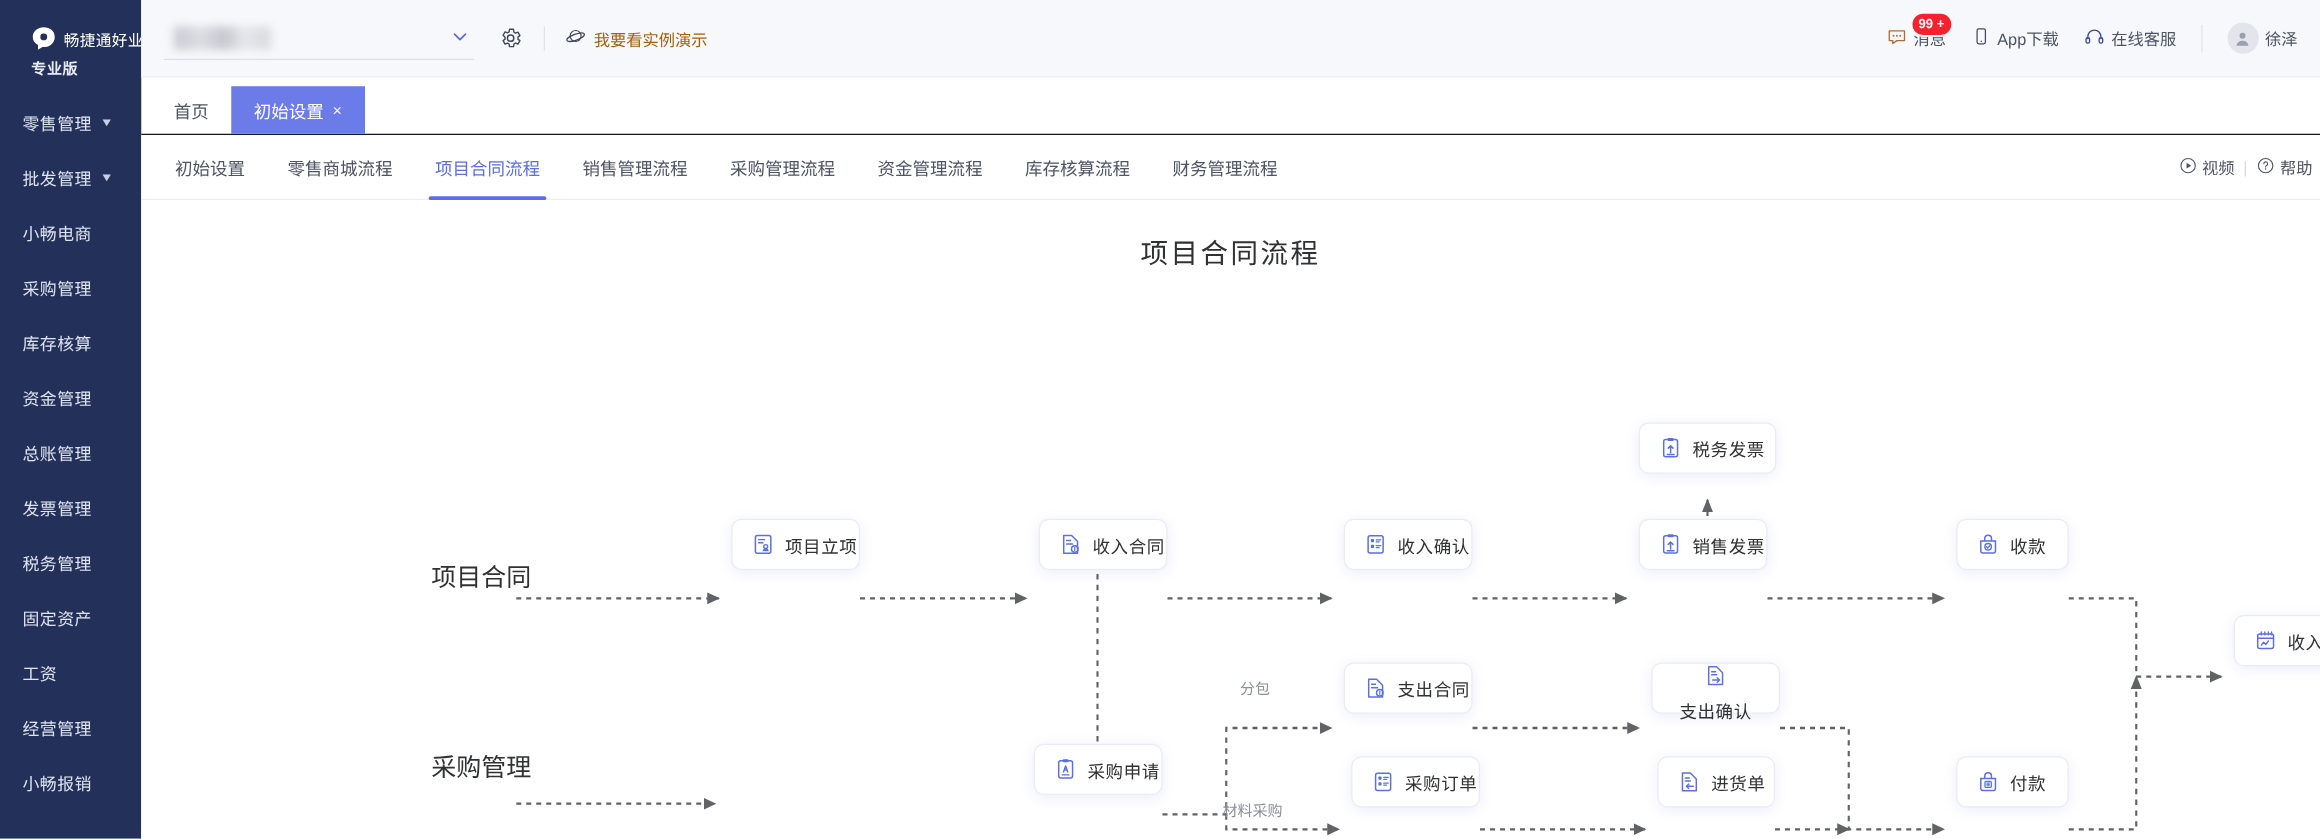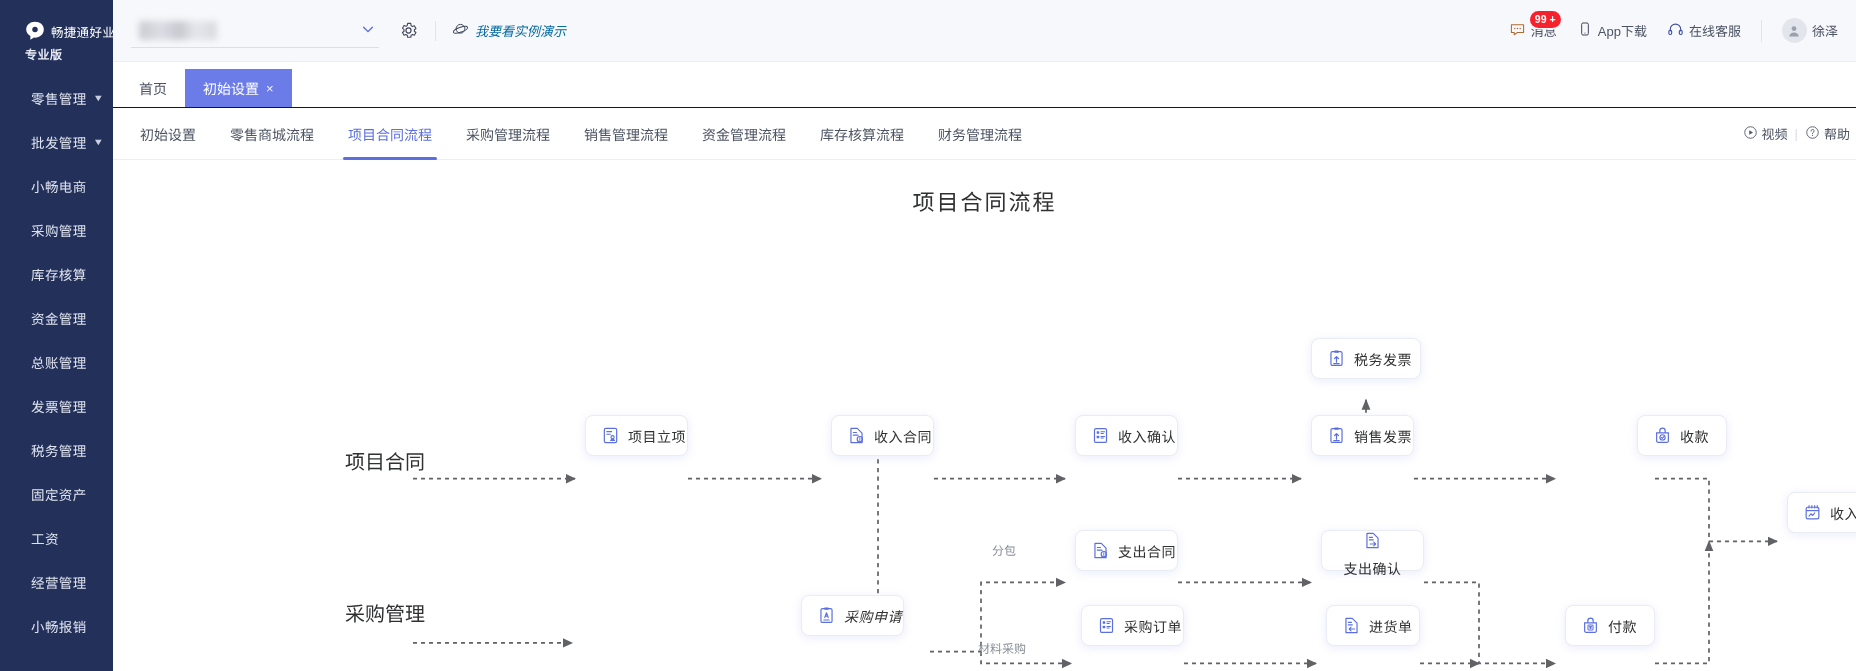--- a/index.html
+++ b/index.html
@@ -28,21 +28,21 @@
     display: flex; align-items: center; justify-content: center;
   }
   .logo-text {
     color: #ffffff; font-size: 12.5px; letter-spacing: .3px; white-space: nowrap;
     font-weight: 500;
   }
   .logo-sub {
     color: #e8ebf5; font-size: 12px; font-weight: 600;
     margin-top: 3px; margin-left: 1px; letter-spacing: .5px;
   }
-  .nav-list { margin-top: 14px; padding-left: 13px; }
+  .nav-list { margin-top: 14px; }
   .nav-item {
     height: 44px;
     display: flex; align-items: center;
     padding-left: 18px;
     color: #dfe3ef;
     font-size: 13.5px;
     letter-spacing: .4px;
     cursor: pointer;
     white-space: nowrap;
   }
@@ -86,22 +86,22 @@
     font-size: 13px;
   }
   .gear-btn {
     margin-left: 18px;
     width: 22px; height: 22px;
     display: flex; align-items: center; justify-content: center;
     cursor: pointer;
   }
   .vdivider { width: 1px; height: 20px; background: #e2e4ec; margin: 0 16px; }
   .demo-link {
-    display: flex; align-items: flex-start; gap: 6px;
-    font-size: 13px; color: #0369a1; cursor: pointer; white-space: nowrap; font-style: italic;
+    display: flex; align-items: flex-end; gap: 6px;
+    font-size: 13px; color: #a16207; cursor: pointer; white-space: nowrap;
   }
   .topbar-right {
     margin-left: auto; margin-right: 18px;
     display: flex; align-items: center; gap: 20px;
     height: 100%;
   }
   .tb-item {
     display: flex; align-items: center; gap: 5px;
     font-size: 13px; color: #4d5464; cursor: pointer; position: relative;
     white-space: nowrap;
@@ -341,22 +341,22 @@
           <span>初始设置</span>
           <span class="x">×</span>
         </div>
       </div>
 
     <div id="subnav">
       <div id="subnav-items" style="display:flex;align-items:center;">
           <div class="snav">初始设置</div>
           <div class="snav">零售商城流程</div>
           <div class="snav active">项目合同流程</div>
+          <div class="snav">销售管理流程</div>
           <div class="snav">采购管理流程</div>
-          <div class="snav">销售管理流程</div>
           <div class="snav">资金管理流程</div>
           <div class="snav">库存核算流程</div>
           <div class="snav">财务管理流程</div>
         </div>
       <div class="subnav-right">
         <span class="lnk">
           <span>
             <svg viewBox="0 0 24 24" width="15" height="15">
                 <circle cx="12" cy="12" r="9.2" fill="none" stroke="#4d5464" stroke-width="1.4"></circle>
                 <path d="M10 8.3l6 3.7-6 3.7z" fill="#4d5464"></path>
@@ -477,21 +477,21 @@
             <span class="ico">
               <svg viewBox="0 0 24 24" width="19" height="19">
                 <rect x="5" y="3.2" width="14" height="17.6" rx="2" fill="none" stroke="#5b6fe0" stroke-width="1.5"></rect>
                 <rect x="9" y="1.8" width="6" height="3" rx="1" fill="#5b6fe0"></rect>
                 <path d="M12 16.6V9.6m0 0l-2.4 2.4M12 9.6l2.4 2.4" fill="none" stroke="#5b6fe0" stroke-width="1.5" stroke-linecap="round"></path>
                 <path d="M8.6 18.4h6.8" stroke="#5b6fe0" stroke-width="1.5" stroke-linecap="round"></path>
               </svg>
             </span>
             <span class="lbl">销售发票</span>
           </div>
-          <div class="node" style="left: 1524px; top: 255px; width: 90px;">
+          <div class="node" style="left: 1452px; top: 255px; width: 90px;">
             <span class="ico">
               <svg viewBox="0 0 24 24" width="19" height="19">
                 <path d="M4.6 8.6h14.8v10.2a1.8 1.8 0 0 1-1.8 1.8H6.4a1.8 1.8 0 0 1-1.8-1.8z" fill="none" stroke="#5b6fe0" stroke-width="1.5"></path>
                 <path d="M8.6 8.6V6.2a3.4 3.4 0 0 1 6.8 0v2.4" fill="none" stroke="#5b6fe0" stroke-width="1.5"></path>
                 <circle cx="12" cy="14.4" r="3.3" fill="none" stroke="#5b6fe0" stroke-width="1.4"></circle>
                 <path d="M10.4 14.4l1.2 1.3 2.1-2.4" fill="none" stroke="#5b6fe0" stroke-width="1.4" stroke-linecap="round" stroke-linejoin="round"></path>
               </svg>
             </span>
             <span class="lbl">收款</span>
           </div>
@@ -499,21 +499,21 @@
             <span class="ico">
               <svg viewBox="0 0 24 24" width="19" height="19">
                 <rect x="4" y="5.4" width="16" height="14.6" rx="2" fill="none" stroke="#5b6fe0" stroke-width="1.5"></rect>
                 <path d="M4 9.6h16" stroke="#5b6fe0" stroke-width="1.5"></path>
                 <path d="M7.6 3.2v3M11.2 3.2v3M14.8 3.2v3M18 3.2v3" stroke="#5b6fe0" stroke-width="1.4" stroke-linecap="round"></path>
                 <path d="M7.6 16.6l2.4-3 2.2 2.2 2.6-3.4" fill="none" stroke="#5b6fe0" stroke-width="1.4" stroke-linecap="round" stroke-linejoin="round"></path>
               </svg>
             </span>
             <span class="lbl">收入合同执行表</span>
           </div>
-          <div class="node" style="left: 688px; top: 435px; width: 103px; font-style: italic;">
+          <div class="node" style="left: 714px; top: 435px; width: 103px;">
             <span class="ico">
               <svg viewBox="0 0 24 24" width="19" height="19">
                 <rect x="5" y="3.2" width="14" height="17.6" rx="2" fill="none" stroke="#5b6fe0" stroke-width="1.5"></rect>
                 <rect x="9" y="1.8" width="6" height="3" rx="1" fill="#5b6fe0"></rect>
                 <path d="M9.8 14.6L12 8.6l2.2 6M10.6 12.8h2.8" fill="none" stroke="#5b6fe0" stroke-width="1.4" stroke-linecap="round" stroke-linejoin="round"></path>
                 <path d="M8.6 17.6h6.8" stroke="#5b6fe0" stroke-width="1.4" stroke-linecap="round"></path>
               </svg>
             </span>
             <span class="lbl">采购申请</span>
           </div>

